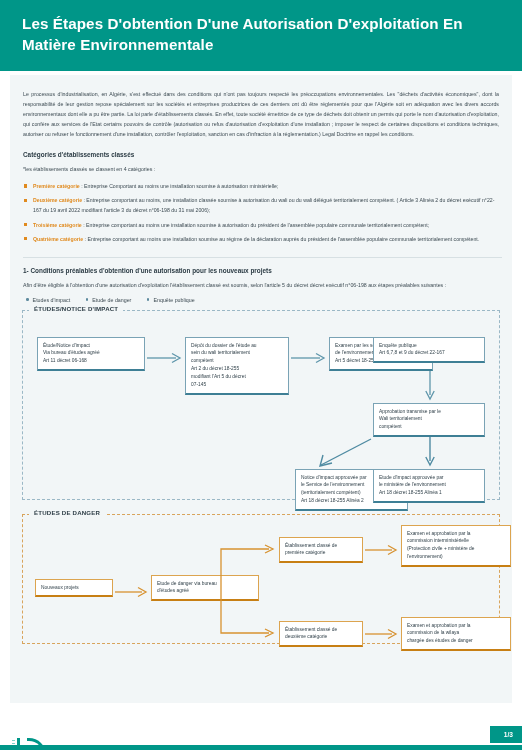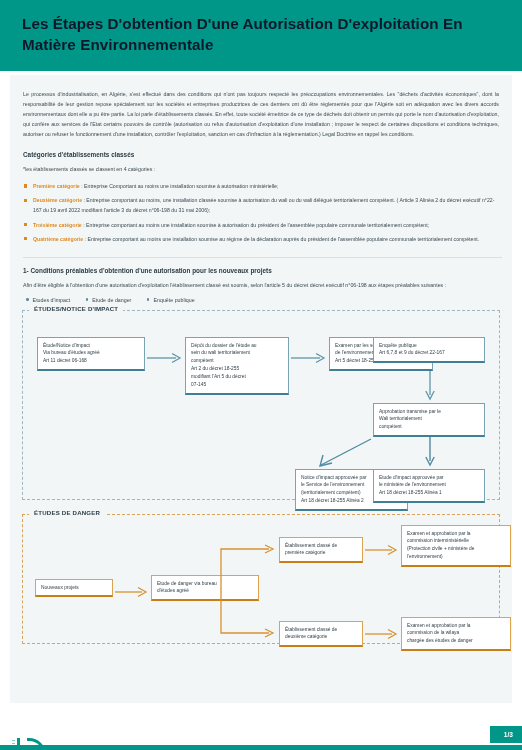--- a/index.html
+++ b/index.html
@@ -11,21 +11,21 @@
   }
   .page { position: relative; width: 522px; height: 750px; background: #ffffff; }
 
   
   .header {
     background: #009688;
     padding: 14px 22px 16px 22px;
     min-height: 62px;
   }
   .header h1 {
-    color: #0f172a;
+    color: #ffffff;
     font-size: 15.2px;
     font-weight: bold;
     line-height: 1.35;
     letter-spacing: 0.1px;
   }
 
   
   .body-wrap {
     background: #f2f6f7;
     margin: 4px 10px 0 10px;

